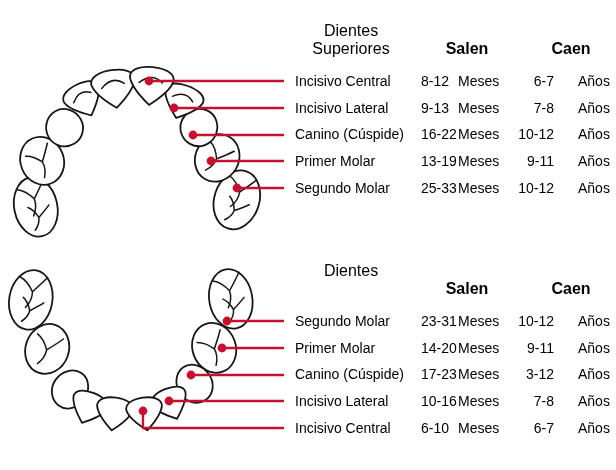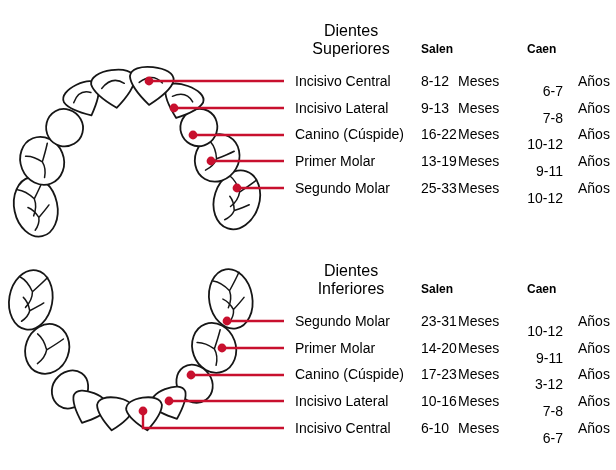--- a/index.html
+++ b/index.html
@@ -16,35 +16,35 @@
   svg.diagram { position:absolute; left:0; top:0; }
   .tooth { fill:#fff; stroke:#161616; stroke-width:1.8; stroke-linejoin:round; }
   .tdetail { fill:none; stroke:#161616; stroke-width:1.5; stroke-linecap:round; }
   .leader { fill:none; stroke-width:2.4; }
   .ttable { position:absolute; left:295px; width:321px; height:215px; }
   .h-name {
     position:absolute; left:-2px; top:0; width:116px; text-align:center;
     font-weight:normal; font-size:16px; line-height:17.5px; white-space:nowrap;
   }
   .h-salen, .h-caen {
-    position:absolute; top:17.5px; text-align:left;
-    font-weight:bold; font-size:12px; line-height:18px;
+    position:absolute; top:17.5px; text-align:center;
+    font-weight:bold; font-size:16px; line-height:18px;
   }
   .h-salen { left:126px; width:92px; }
   .h-caen  { left:232px; width:88px; }
   .rows { position:absolute; left:0; top:46px; width:321px; }
   .trow { position:relative; height:26.7px; }
   .trow span {
     position:absolute; top:0; line-height:26.7px;
     font-size:14px; white-space:nowrap;
   }
   .c-name  { left:0; }
   .c-snum  { left:126px; }
   .c-sunit { left:163px; }
-  .c-cnum  { left:186px; width:82px; text-align:right;margin-top:10px; }
+  .c-cnum  { left:177px; width:82px; text-align:right; }
   .c-cunit { left:283px; }
 </style>
 </head>
 <body>
 
 <div class="stage">
 
 
   <svg class="diagram" width="616" height="470" viewBox="0 0 616 470" aria-hidden="true">
       <g>
@@ -191,21 +191,20 @@
         <span class="c-sunit">Meses</span>
         <span class="c-cnum">10-12</span>
         <span class="c-cunit">Años</span>
       </div>
     </div>
   </section>
 
   <section class="ttable" style="top:262px">
     <div class="h-name">
       <div>Dientes</div>
-      <div>Inferiores</div>
     </div>
     <div class="h-salen">Salen</div>
     <div class="h-caen">Caen</div>
     <div class="rows">
       <div class="trow">
         <span class="c-name">Segundo Molar</span>
         <span class="c-snum">23-31</span>
         <span class="c-sunit">Meses</span>
         <span class="c-cnum">10-12</span>
         <span class="c-cunit">Años</span>

